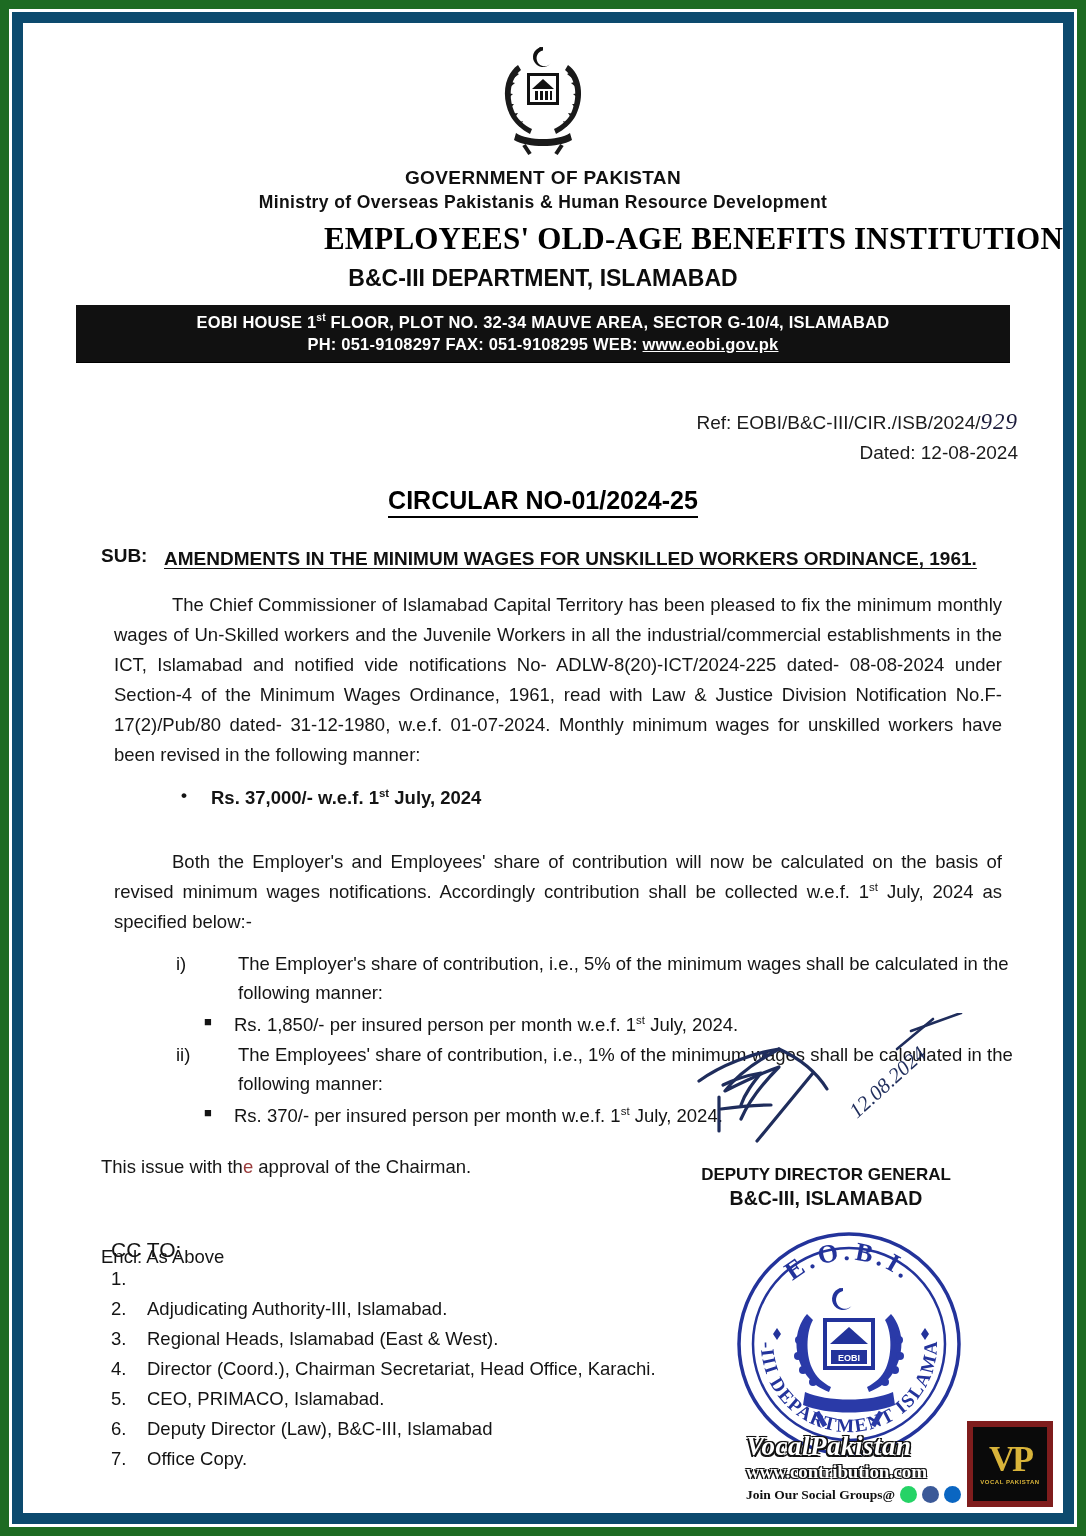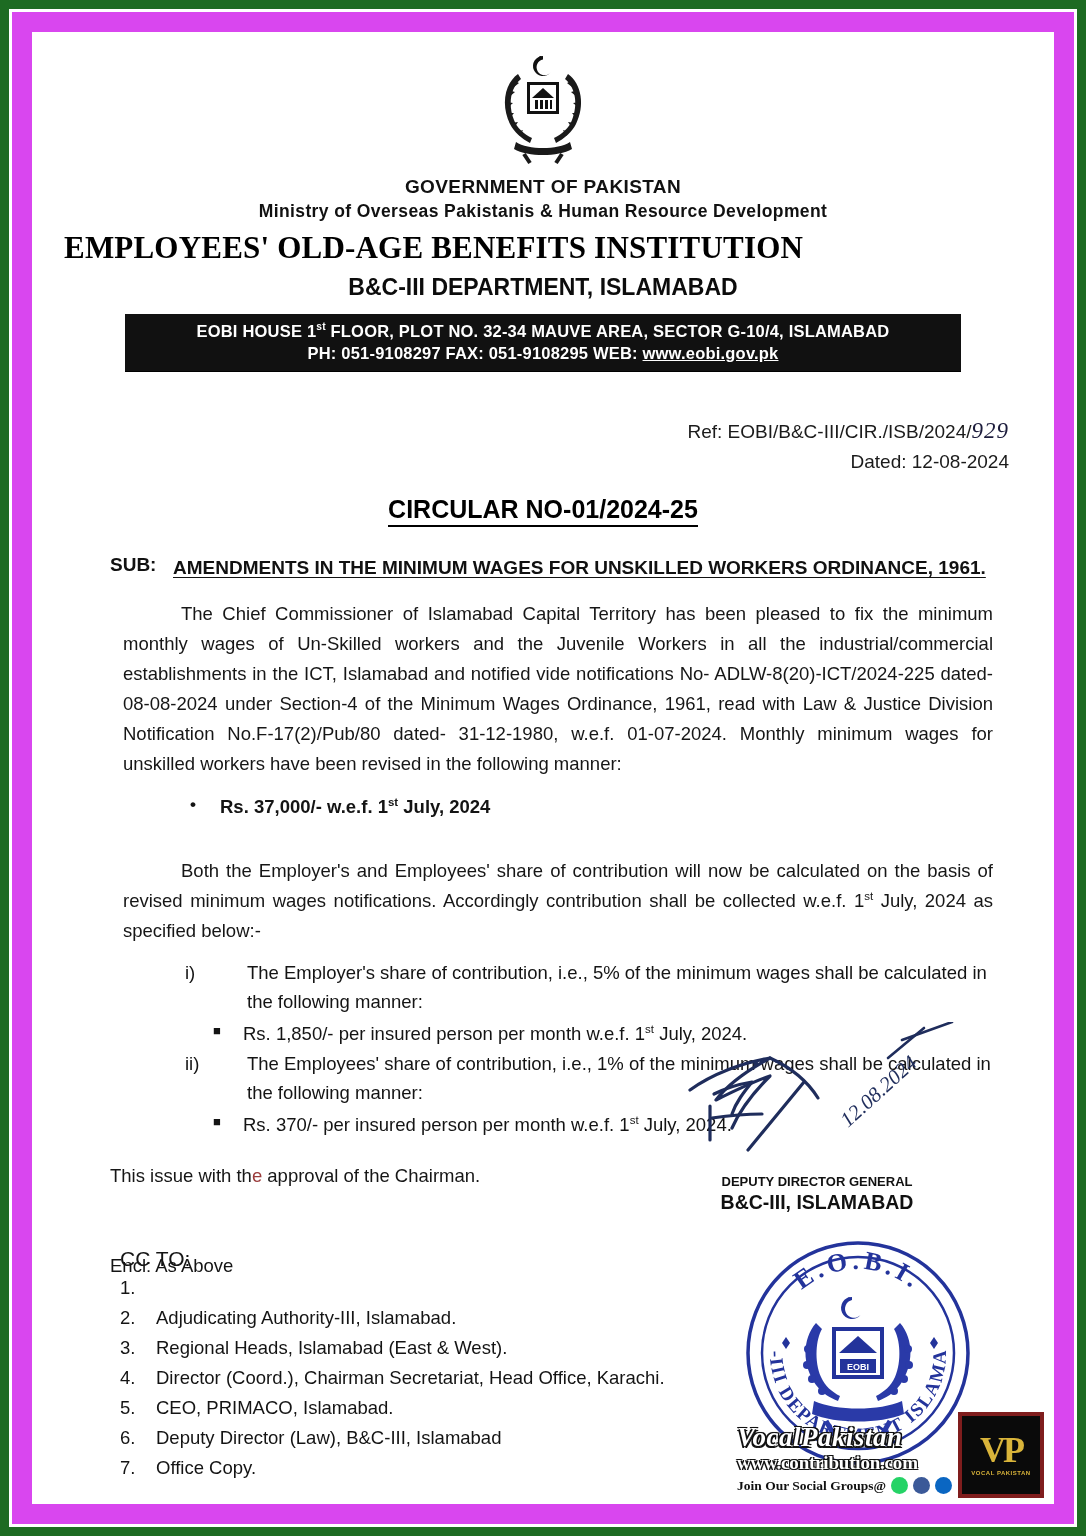--- a/index.html
+++ b/index.html
@@ -23,22 +23,22 @@
     background: #1d6b22;
     padding: 9px;
   }
   #frame-gap {
     width: 100%; height: 100%;
     background: #ffffff;
     padding: 3px;
   }
   #frame-inner-line {
     width: 100%; height: 100%;
-    background: #d946ef;
-    padding: 20px;
+    background: #0c4a6e;
+    padding: 11px;
   }
   #page-sheet {
     width: 100%; height: 100%;
     background: #ffffff;
     position: relative;
     overflow: hidden;
   }
 
   
   .emblem-wrap {
@@ -59,40 +59,39 @@
   }
   .gov-country {
     font-size: 19px;
     margin-top: 2px;
   }
   .gov-ministry {
     font-size: 17.5px;
     margin-top: 3px;
   }
   .org-title {
-    text-align: left;
+    text-align: right;
     font-family: "Liberation Serif", serif;
     font-weight: bold;
     font-size: 31px;
     letter-spacing: 0.2px;
     margin-top: 8px;
     color: #000;
-    margin-left: 32px;
   }
   .org-dept {
     text-align: center;
     font-weight: bold;
     font-size: 23px;
     margin-top: 8px;
     color: #0c0c0c;
   }
 
   .address-banner {
     margin: 13px auto 0 auto;
-    width: 836px;
+    width: 934px;
     background: #111111;
     color: #ffffff;
     text-align: center;
     padding: 7px 4px 8px 4px;
     box-shadow: 0 1px 0 #000;
   }
   .address-banner .l1 {
     font-size: 16.5px; font-weight: bold; letter-spacing: 0.2px;
   }
   .address-banner .l2 {
@@ -216,21 +215,21 @@
     right: 72px;
     top: 990px;
     width: 330px;
     text-align: center;
   }
   .signature-svg { display: block; margin: 0 auto; }
   .sign-name {
     font-size: 19.5px; font-weight: bold; color: #111; letter-spacing: 0.2px;
   }
   .sign-desig {
-    font-size: 13px; font-weight: bold; color: #111; margin-top: 2px;
+    font-size: 17px; font-weight: bold; color: #111; margin-top: 2px;
   }
   .sign-dept {
     font-size: 19.5px; font-weight: bold; color: #111; margin-top: 2px;
   }
 
   
   .stamp-wrap {
     position: absolute;
     left: 712px;
     top: 1207px;
@@ -296,21 +295,21 @@
     font-family: "Liberation Serif", serif;
     font-size: 13.5px; color: #111; font-weight: bold;
   }
   .soc { width: 17px; height: 17px; border-radius: 50%; display: inline-block; }
   .soc.wa { background: #25d366; }
   .soc.fb { background: #3b5998; }
   .soc.li { background: #0a66c2; }
   .vp-logo {
     width: 86px; height: 86px;
     background: #0a0a0a;
-    border: 4px solid #7f1d1d;
+    border: 6px solid #7f1d1d;
     display: flex; flex-direction: column;
     align-items: center; justify-content: center;
   }
   .vp-mono {
     font-family: "Liberation Serif", serif;
     font-weight: bold;
     font-size: 36px;
     color: #d9b43a;
     line-height: 0.9;
     letter-spacing: -3px;

